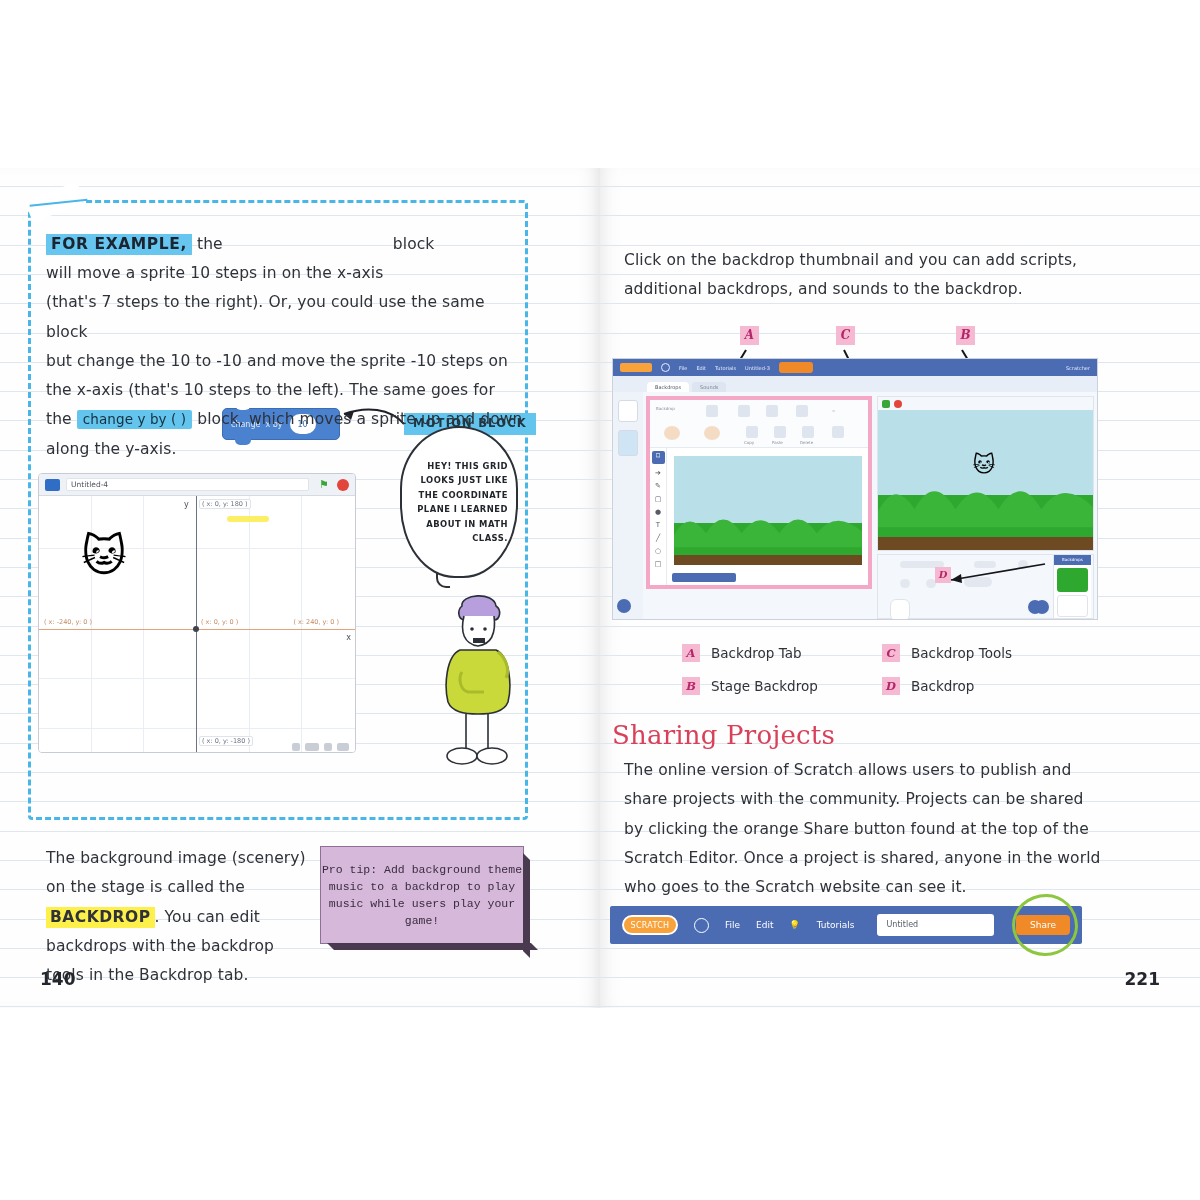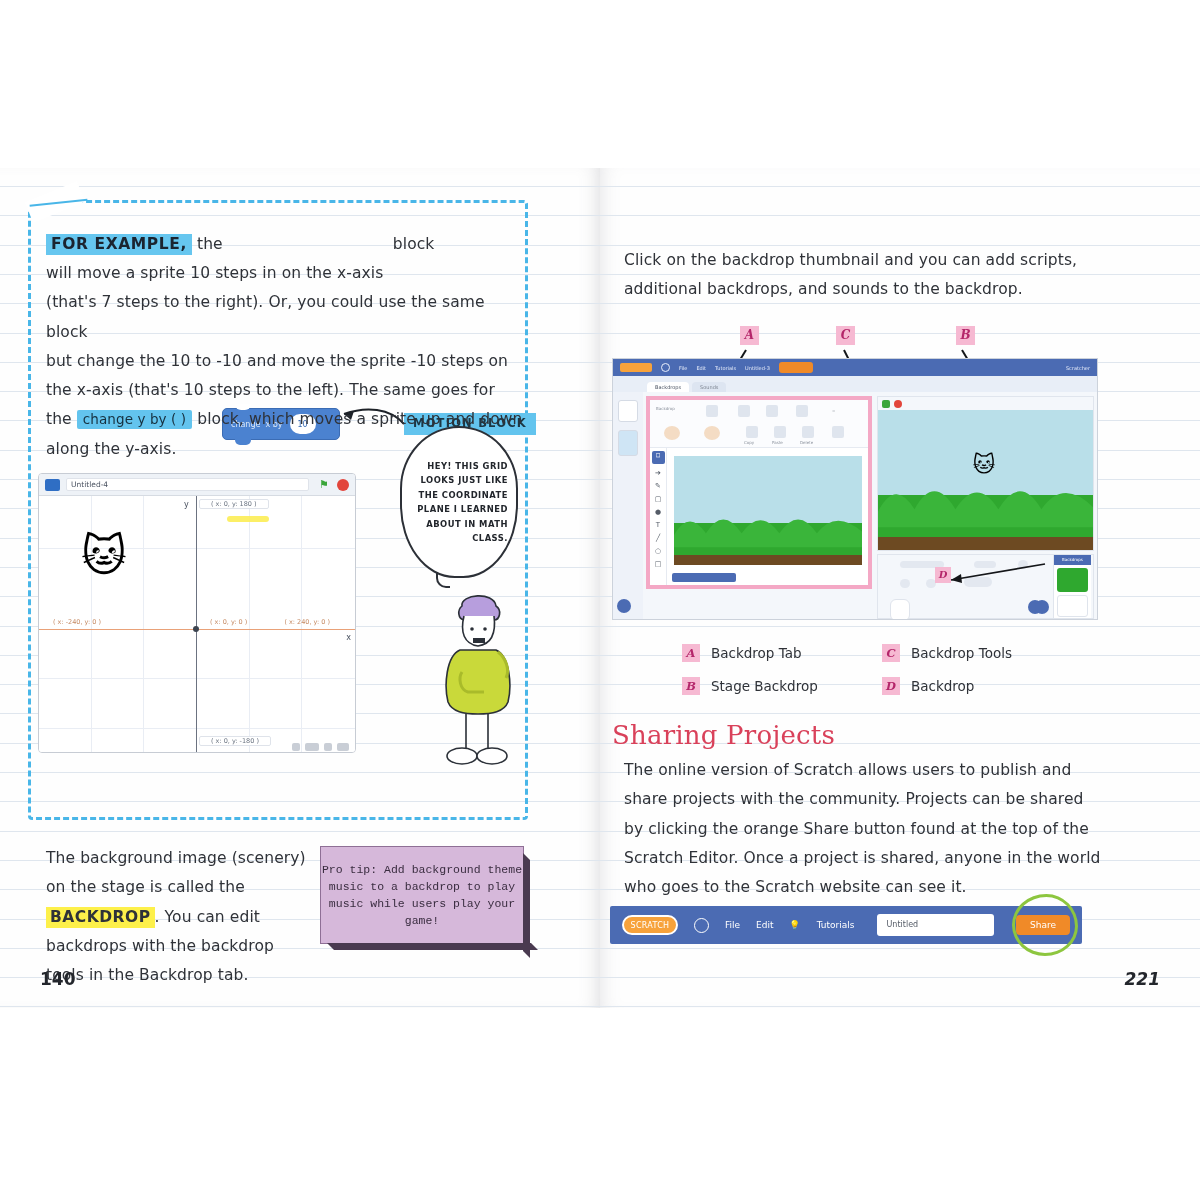--- a/index.html
+++ b/index.html
@@ -115,21 +115,21 @@
     flex: 1; font-size: 7.5px; color: #4a5260; background: #fff;
     border: 1px solid #dfe3ea; border-radius: 2px; padding: 1px 4px; margin-right: 4px;
   }
   .sbar .flag { width: 12px; height: 12px; color: #3aa63a; font-size: 11px; line-height: 11px; }
   .sbar .stop { width: 12px; height: 12px; background: #e2453b; border-radius: 50%; }
   .gridarea { position: relative; height: 258px; background: #fff; }
   .gridarea .gl { position: absolute; background: #e9edf4; }
   .gridarea .axis { position: absolute; background: #6b7280; }
   .gridarea .xaxis { background: #e9a178; }
   .gcoord { position: absolute; font-size: 6.5px; color: #6a7380; white-space: nowrap;
-            background: #fff; border: 1px solid #dfe3ea; border-radius: 2px; padding: 0 11px; }
+            background: #fff; border: 1px solid #dfe3ea; border-radius: 2px; padding: 0 2px; }
   .gcoord.plain { border: none; background: transparent; color: #c58a63; }
   .axlabel { position: absolute; font-size: 8px; color: #4a5260; }
   .hl-mark { position: absolute; height: 6px; background: #fced55; border-radius: 3px; opacity: .9; }
   .catimg { position: absolute; font-size: 44px; line-height: 44px; }
   .stagefoot { position: absolute; right: 6px; bottom: 3px; display: flex; gap: 5px; align-items: center; }
   .stagefoot i { display: block; width: 8px; height: 8px; background: #c9ced6; border-radius: 2px; }
 
   
   .bubble {
     position: absolute; left: 400px; top: 258px; width: 118px; height: 152px;
@@ -174,21 +174,21 @@
   .pgnum {
     position: absolute; bottom: 16px;
     font-family: "DejaVu Sans", sans-serif; font-weight: 700; font-size: 17px; color: #23262c;
     padding: 3px 14px;
   }
   .pgnum .swash {
     position: absolute; inset: -6px -10px -8px -14px; background: #fced2a; z-index: -1;
     border-radius: 4px 40% 50% 6px / 8px 60% 50% 10px;
   }
   .pgnum.l { left: 26px; }
-  .pgnum.r { right: 26px; font-style: italic; }
+  .pgnum.r { right: 26px; }
 
   
   .rp { position: absolute; left: 24px; width: 486px; }
 
   
   .shot {
     position: absolute; left: 12px; top: 190px;
     width: 486px; height: 262px;
     background: #fff; border: 1px solid #ccd2db; overflow: hidden;
   }

